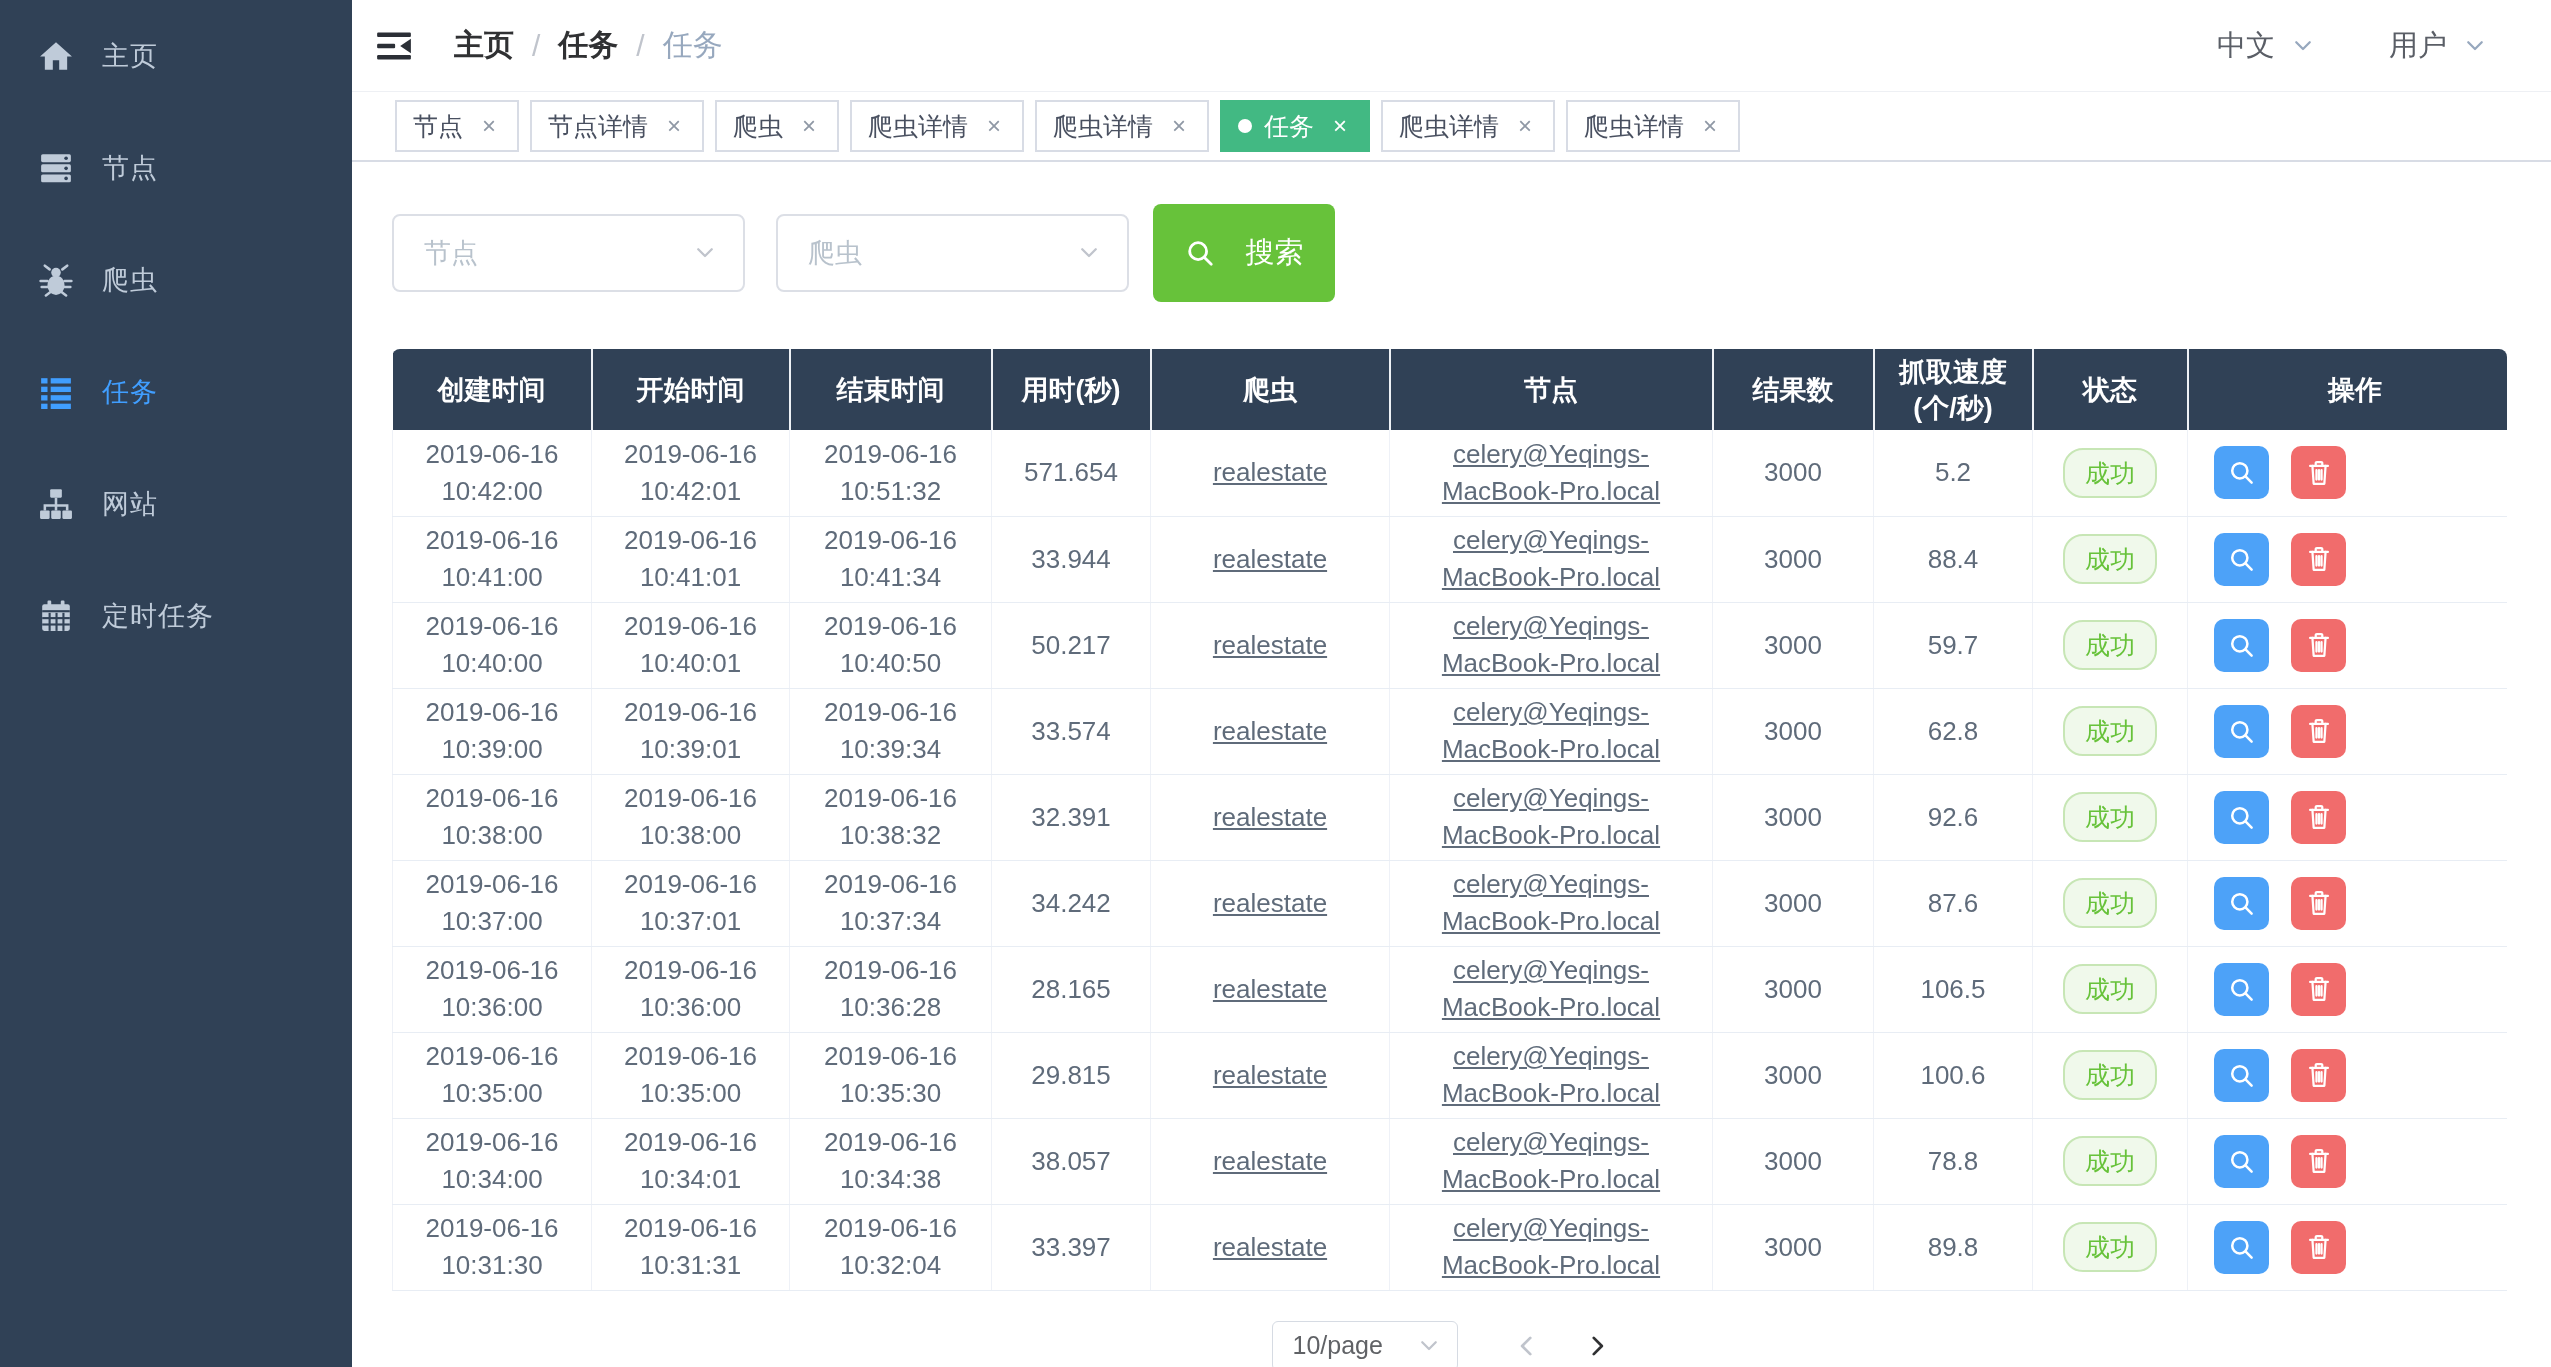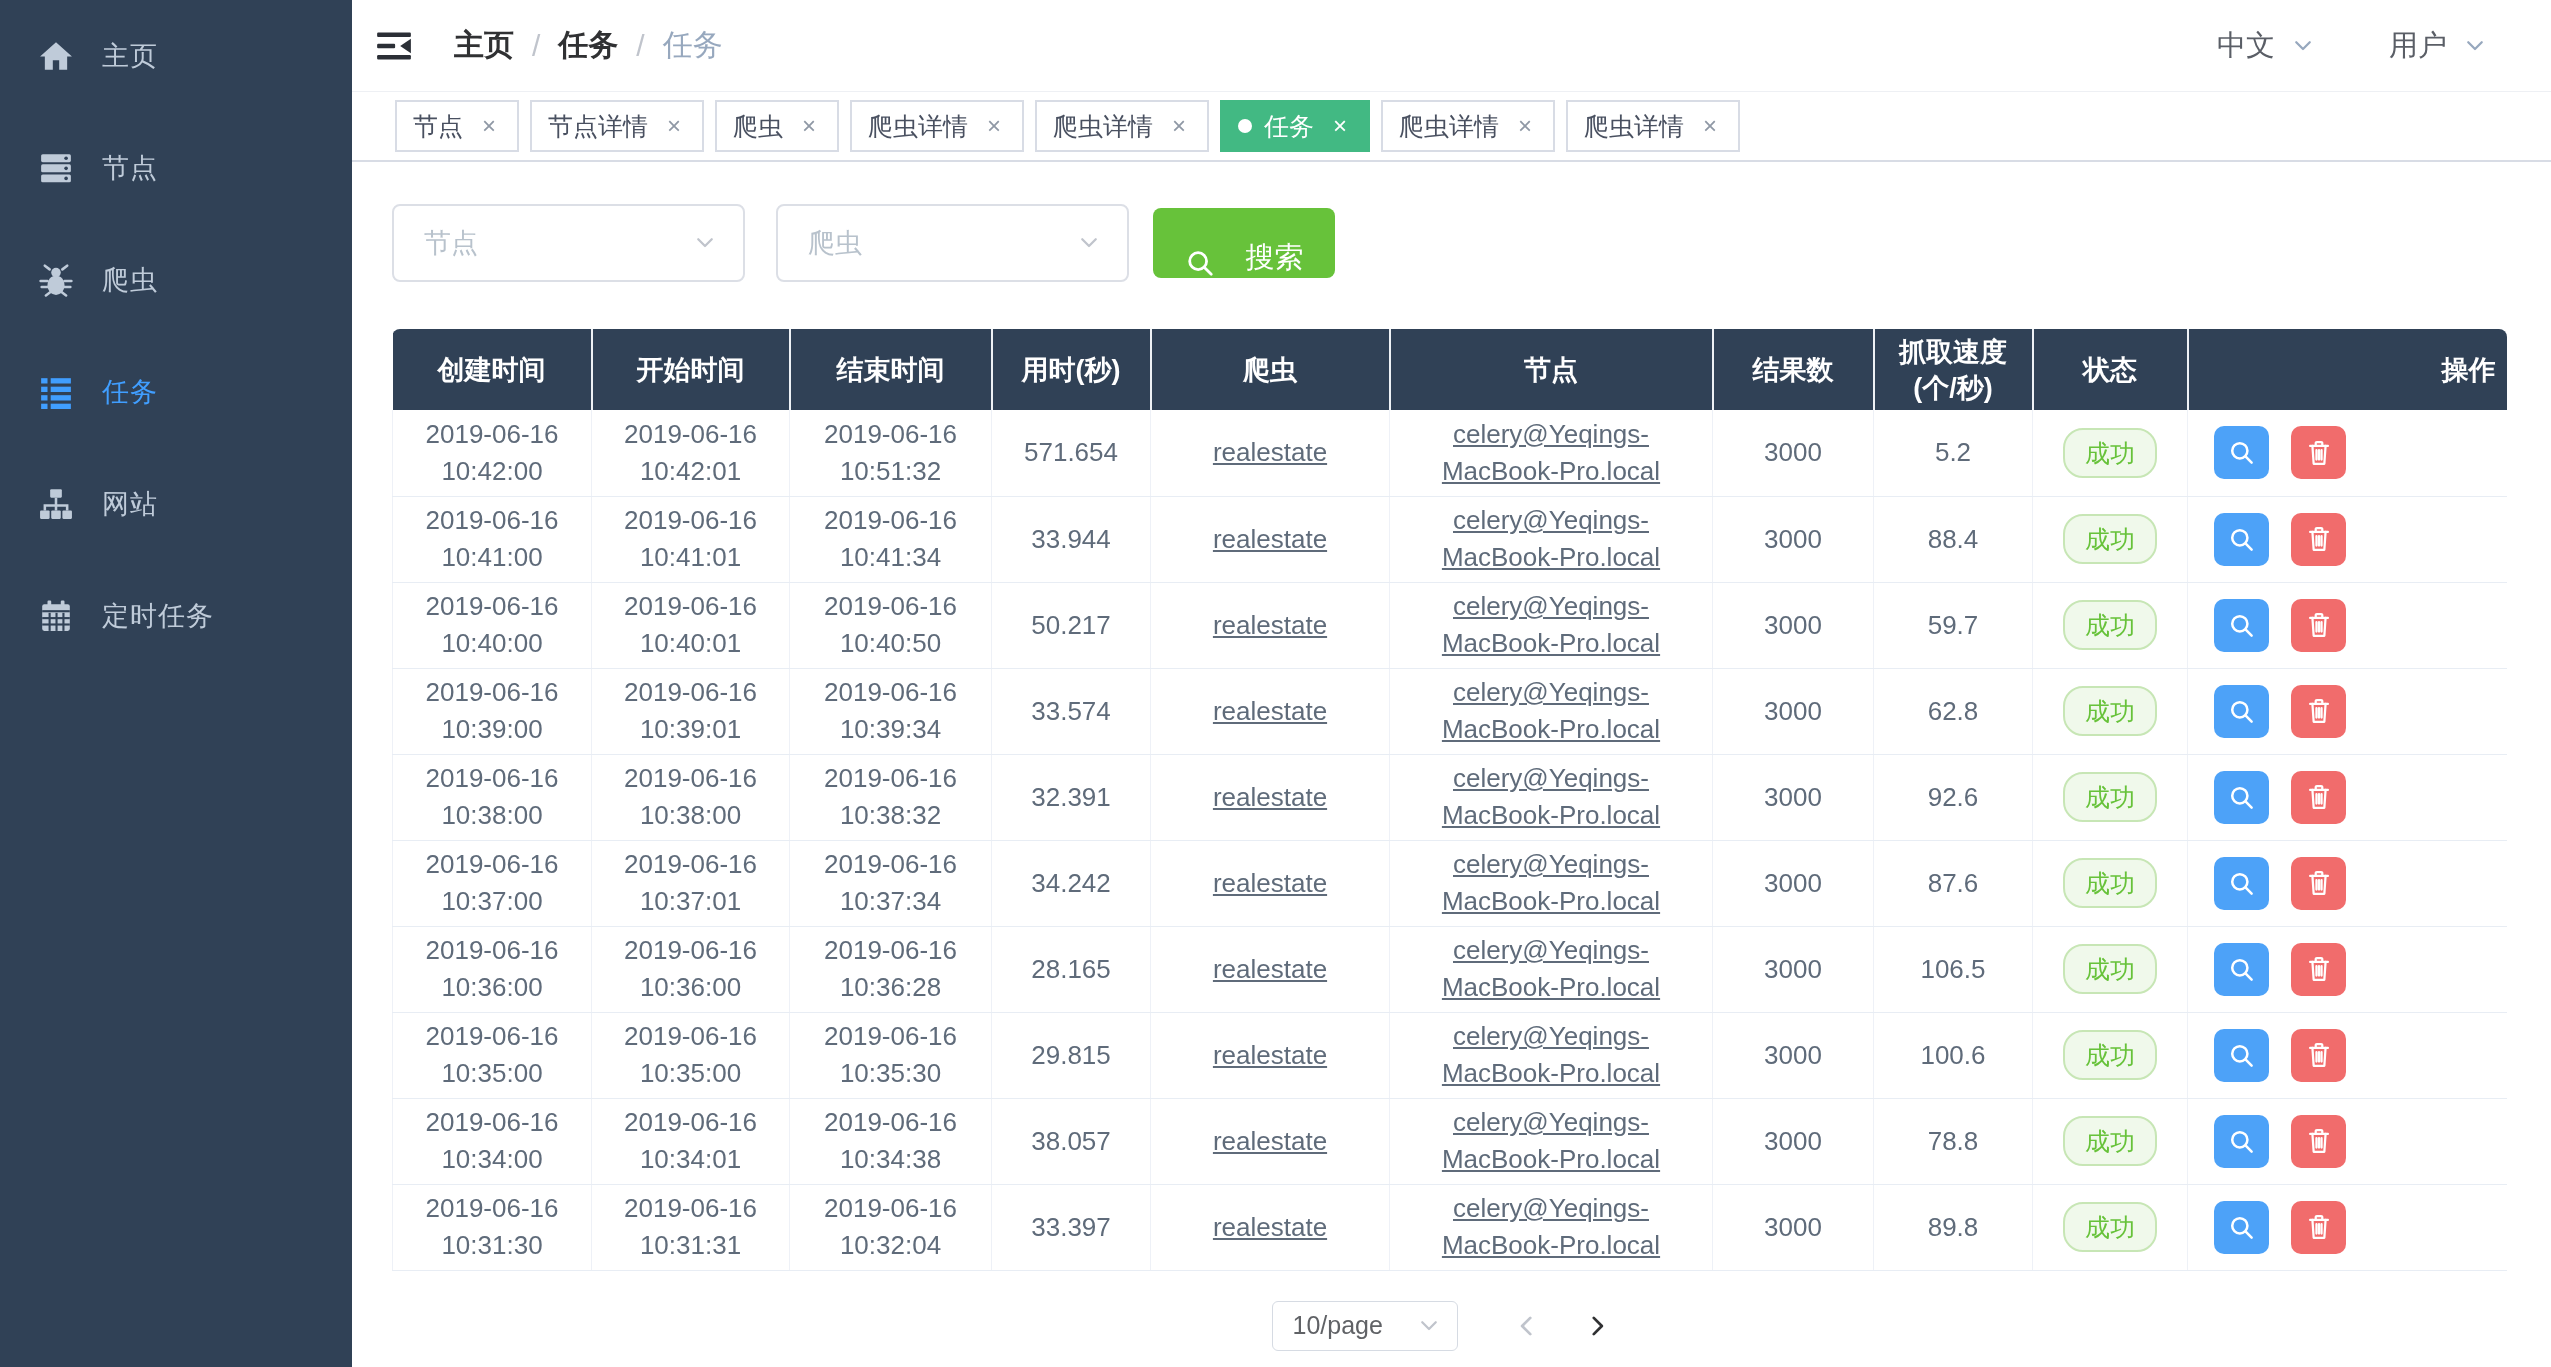--- a/index.html
+++ b/index.html
@@ -64,34 +64,34 @@
   .filters { display:flex; align-items:center; }
   .select-box {
     width:353px; height:78px; border:2px solid #dcdfe6; border-radius:8px;
     background:#fff; display:flex; align-items:center; justify-content:space-between;
     padding:0 26px 0 30px; cursor:pointer;
   }
   .select-box + .select-box { margin-left:31px; }
   .select-placeholder { color:#b8c2cc; font-size:27px; }
   .select-box .icon { color:#c0c4cc; }
   .search-btn {
-    margin-left:24px; width:182px; height:70px; border:none; border-radius:8px;
+    margin-left:24px; width:182px; height:98px; border:none; border-radius:8px;
     background:#67C23A; color:#fff; font-size:29px; cursor:pointer;
-    display:inline-flex; align-items:flex-end; justify-content:center; gap:31px;
+    display:inline-flex; align-items:center; justify-content:center; gap:31px;
   }
 
   
   .table-wrap { margin-top:47px; width:2115px; border-radius:8px 8px 0 0; overflow:hidden; }
   table.task-table { width:2115px; border-collapse:collapse; table-layout:fixed; }
   .task-table th {
     background:#304156; color:#fff; font-size:27px; font-weight:bold;
     height:81px; text-align:center; padding:0 12px; line-height:36px;
   }
   .task-table th + th { border-left:2px solid #eef1f5; }
-  .task-table th.col-actions { text-align:right; padding-left:26px; }
+  .task-table th.col-actions { text-align:center; padding-left:26px; }
   .task-table td {
     height:86px; font-size:26px; color:#5f6b7a; text-align:center;
     border-bottom:1px solid #e8edf4; border-right:1px solid #eef1f7;
     padding:4px 10px; line-height:37px; background:#fff; overflow-wrap:break-word;
   }
   .task-table td:first-child { border-left:1px solid #eef1f7; }
   .cell-link { color:#5f6b7a; text-decoration:underline; cursor:pointer; }
   .status-tag {
     display:inline-block; padding:6px 20px; border-radius:20px;
     background:#f0f9eb; border:2px solid #c7e6b5; color:#67c23a; font-size:25px; line-height:34px;

